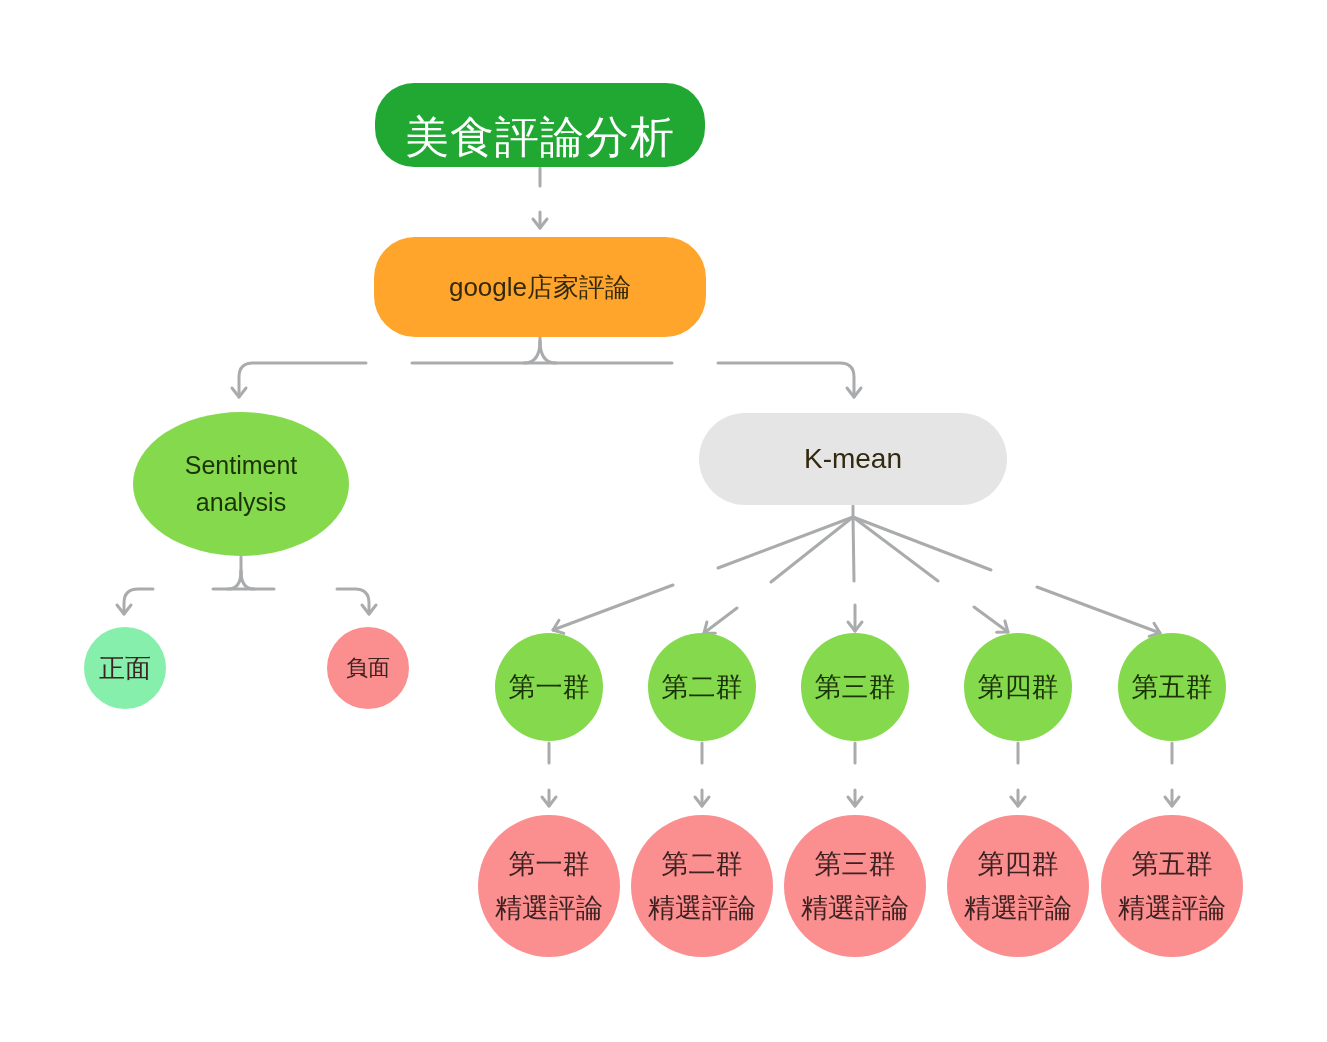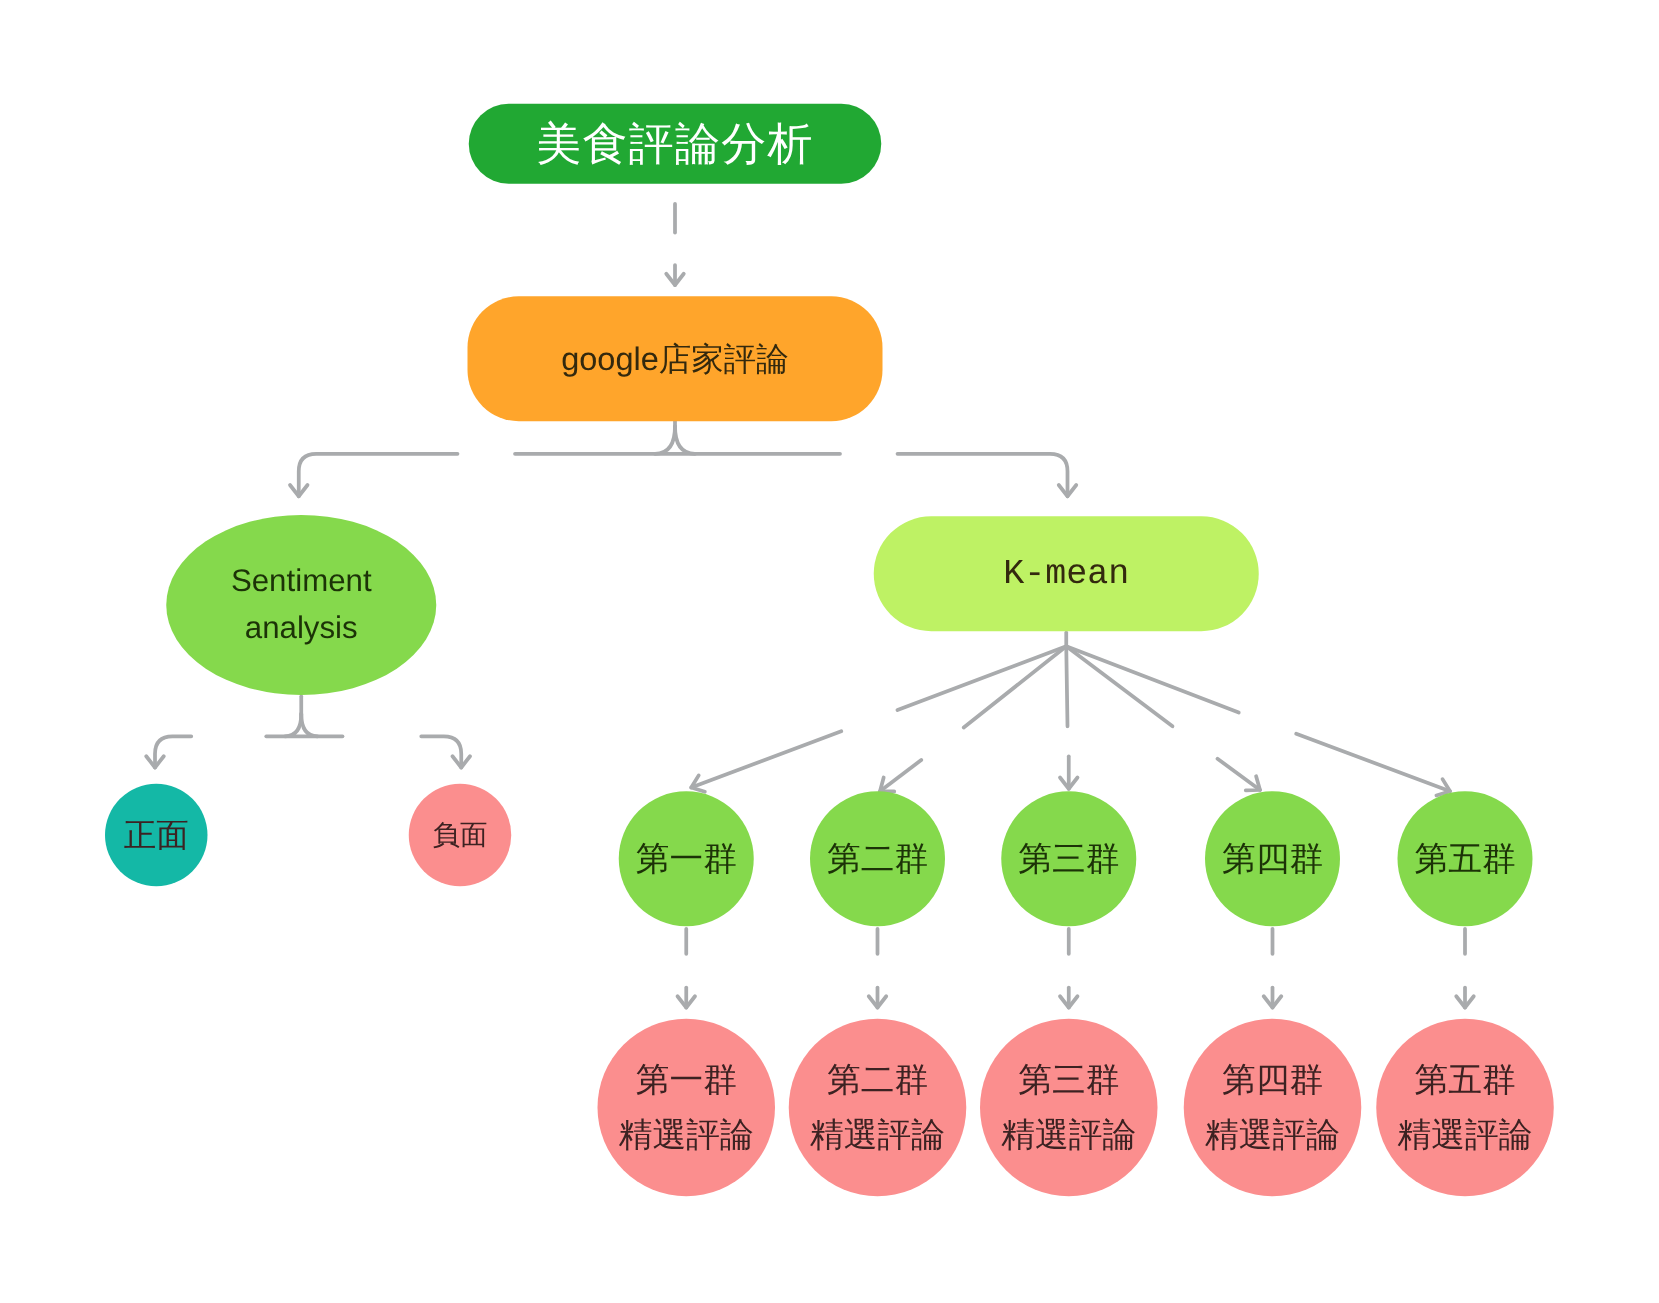--- a/index.html
+++ b/index.html
@@ -14,22 +14,22 @@
   .edge{stroke:#A9ABAD;stroke-width:3;fill:none;stroke-linecap:round;stroke-linejoin:round;}
   .node{
     position:absolute;
     display:flex;align-items:center;justify-content:center;
     flex-direction:column;
     text-align:center;
     box-sizing:border-box;
     user-select:none;
   }
   .lbl{display:block;}
-  #node-root{left:375px;top:83px;width:330px;height:64px;border-radius:39px;
-    font-size:36px;font-weight:500;color:#ffffff;letter-spacing:1px;}
+  #node-root{left:375px;top:83px;width:330px;height:84px;border-radius:39px;
+    font-size:44px;font-weight:500;color:#ffffff;letter-spacing:1px;justify-content:flex-end;}
   #node-source{left:374px;top:237px;width:332px;height:100px;border-radius:41px;
     font-size:26px;color:#33290e;}
   #node-sentiment{left:133px;top:412px;width:216px;height:144px;border-radius:50%;
     font-size:25px;line-height:37px;color:#1c3307;}
   #node-positive{left:84px;top:627px;width:82px;height:82px;border-radius:50%;
     font-size:26px;color:#3c2222;}
   #node-negative{left:327px;top:627px;width:82px;height:82px;border-radius:50%;
     font-size:22px;color:#3c2222;}
   #node-kmean{left:699px;top:413px;width:308px;height:92px;border-radius:46px;
     font-size:28px;color:#33290e;}
@@ -111,29 +111,29 @@
 
   <div class="node" id="node-source" style="background-color: rgb(255, 165, 43);">
     <span class="lbl">google店家評論</span>
   </div>
 
   <div class="node" id="node-sentiment" style="background-color: rgb(133, 217, 76);">
     <span class="lbl">Sentiment</span>
     <span class="lbl">analysis</span>
   </div>
 
-  <div class="node" id="node-positive" style="background-color: #14b8a6; justify-content: center;">
+  <div class="node" id="node-positive" style="background-color: #86efac; justify-content: center;">
     <span class="lbl">正面</span>
   </div>
 
   <div class="node" id="node-negative" style="background-color: rgb(251, 142, 142);">
     <span class="lbl">負面</span>
   </div>
 
-  <div class="node" id="node-kmean" style="background-color: #bef264; font-family: Liberation Mono, monospace;">
+  <div class="node" id="node-kmean" style="background-color: #e5e5e5;">
     <span class="lbl">K-mean</span>
   </div>
 
   <div class="node cluster" id="cluster-1" style="background-color: rgb(133, 217, 76);">
     <span class="lbl">第一群</span>
   </div>
   <div class="node cluster" id="cluster-2" style="background-color: rgb(133, 217, 76);">
     <span class="lbl">第二群</span>
   </div>
   <div class="node cluster" id="cluster-3" style="background-color: rgb(133, 217, 76);">

